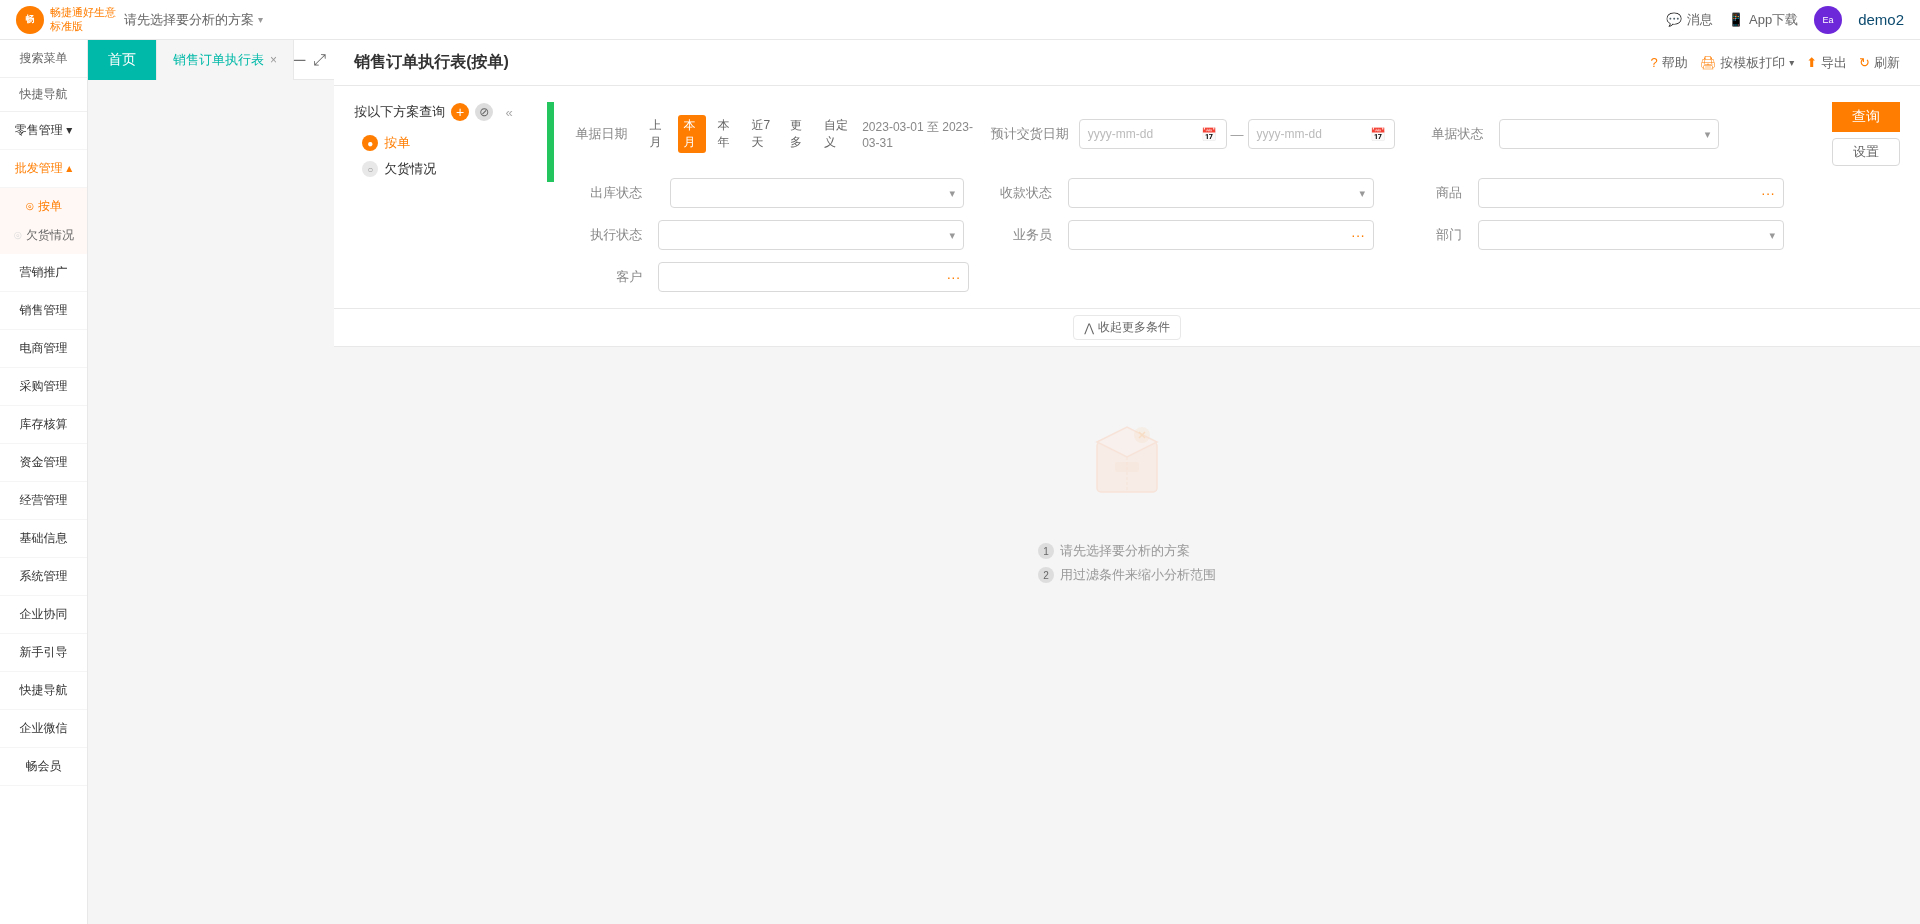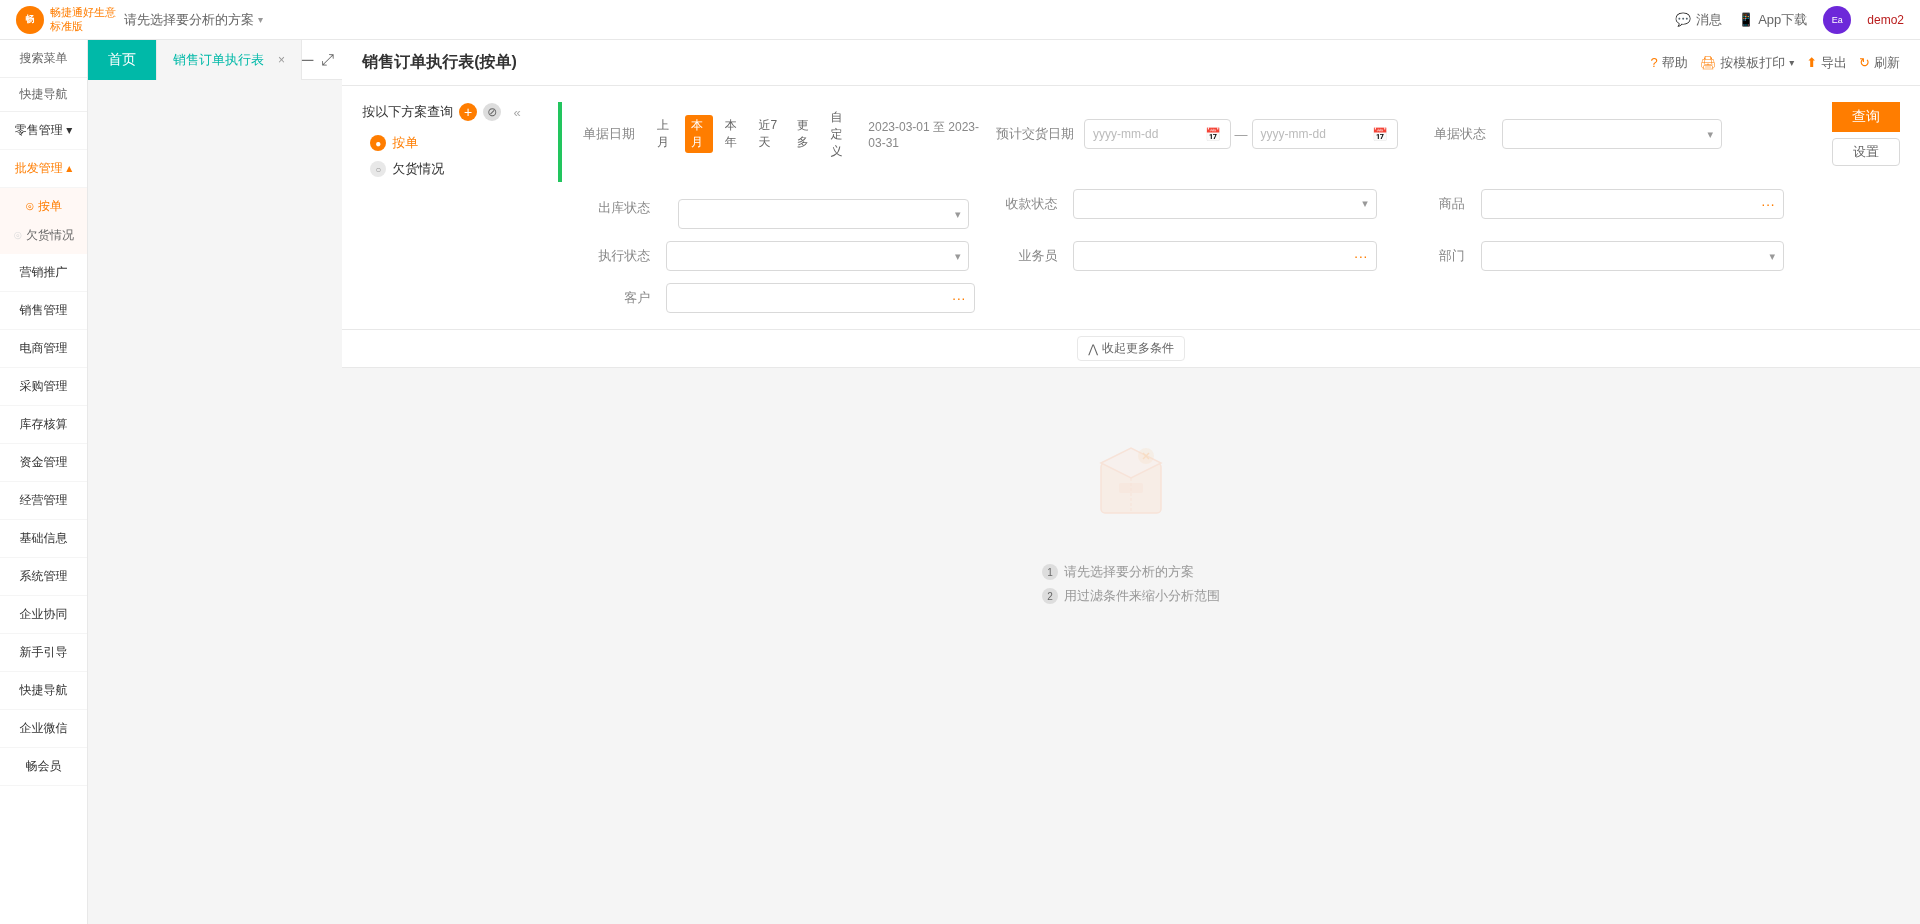--- a/index.html
+++ b/index.html
@@ -9,39 +9,39 @@
     .app-layout { display: flex; flex-direction: column; height: 924px; width: 1920px; }
     .top-bar { height: 40px; background: #fff; display: flex; align-items: center; padding: 0 16px; border-bottom: 1px solid #e8e8e8; justify-content: space-between; }
     .top-bar-left { display: flex; align-items: center; gap: 8px; }
     .logo-area { display: flex; align-items: center; gap: 6px; }
     .logo-icon { width: 28px; height: 28px; background: #ff7d00; border-radius: 50%; display: flex; align-items: center; justify-content: center; color: #fff; font-size: 10px; font-weight: bold; }
     .brand-text { font-size: 11px; color: #ff7d00; line-height: 1.2; }
     .industry-selector { display: flex; align-items: center; gap: 4px; color: #666; font-size: 13px; cursor: pointer; }
     .top-bar-right { display: flex; align-items: center; gap: 16px; }
     .top-btn { display: flex; align-items: center; gap: 4px; color: #666; font-size: 13px; cursor: pointer; }
     .avatar { width: 28px; height: 28px; border-radius: 50%; background: #6d28d9; display: flex; align-items: center; justify-content: center; color: #fff; font-size: 11px; }
-    .user-name { font-size: 12px; color: #b91c1c; cursor: pointer; }
+    .user-name { font-size: 15px; color: #0c4a6e; cursor: pointer; }
 
     
     .main-area { display: flex; flex: 1; overflow: hidden; }
 
     
     .sidebar { width: 88px; background: #fff; border-right: 1px solid #e8e8e8; display: flex; flex-direction: column; overflow-y: auto; }
     .sidebar-search { padding: 10px 0; text-align: center; color: #666; font-size: 12px; cursor: pointer; border-bottom: 1px solid #f0f0f0; }
     .sidebar-quick { padding: 8px 0; text-align: center; color: #666; font-size: 12px; cursor: pointer; border-bottom: 1px solid #f0f0f0; }
     .sidebar-item { padding: 10px 0; text-align: center; color: #333; font-size: 12px; cursor: pointer; border-bottom: 1px solid #f5f5f5; }
     .sidebar-item.active { color: #ff7d00; }
 
     
     .content-area { flex: 1; display: flex; overflow: hidden; }
 
     
     .tab-bar { height: 40px; background: #fff; display: flex; align-items: center; border-bottom: 1px solid #e8e8e8; padding: 0 0; }
     .tab-home { padding: 0 20px; height: 40px; display: flex; align-items: center; color: #fff; background: #00b9a8; font-size: 14px; cursor: pointer; }
-    .tab-active { padding: 0 16px; height: 40px; display: flex; align-items: center; color: #00b9a8; background: #f5f5f5; font-size: 13px; cursor: pointer; border-left: 1px solid #e8e8e8; border-right: 1px solid #e8e8e8; gap: 14px; }
+    .tab-active { padding: 0 16px; height: 40px; display: flex; align-items: center; color: #00b9a8; background: #f5f5f5; font-size: 13px; cursor: pointer; border-left: 1px solid #e8e8e8; border-right: 1px solid #e8e8e8; gap: 6px; }
     .tab-close { color: #999; font-size: 12px; cursor: pointer; }
     .tab-bar-actions { margin-left: auto; display: flex; align-items: center; gap: 8px; padding-right: 8px; }
     .tab-action-btn { color: #666; cursor: pointer; font-size: 16px; }
 
     
     .page-container { flex: 1; overflow-y: auto; background: #f5f5f5; padding: 0; }
     .page-header { background: #fff; padding: 12px 20px; display: flex; align-items: center; justify-content: space-between; border-bottom: 1px solid #e8e8e8; }
     .page-title { font-size: 16px; font-weight: bold; color: #333; }
     .header-actions { display: flex; align-items: center; gap: 12px; }
     .header-btn { display: flex; align-items: center; gap: 4px; color: #666; font-size: 13px; cursor: pointer; }
@@ -82,21 +82,21 @@
     .empty-tips { display: flex; flex-direction: column; gap: 6px; }
     .empty-tip { display: flex; align-items: center; gap: 6px; color: #999; font-size: 13px; }
     .tip-num { width: 16px; height: 16px; border-radius: 50%; background: #ddd; color: #666; font-size: 10px; display: flex; align-items: center; justify-content: center; }
 
     
     .sidebar-expanded { background: #fff8f5; padding: 4px 0; }
     .sidebar-expanded-item { padding: 6px 0; text-align: center; font-size: 12px; color: #666; cursor: pointer; }
     .sidebar-expanded-item.active-sub { color: #ff7d00; }
 
     .filter-row-main { display: flex; align-items: flex-start; }
-    .filter-left-col { width: 200px; min-width: 200px; border-right: 4px solid #22c55e; padding: 0 12px 0 0; }
+    .filter-left-col { width: 200px; min-width: 200px; border-right: 7px solid #22c55e; padding: 0 12px 0 0; }
     .filter-right-col { flex: 1; padding-left: 16px; }
     .full-filter-label { width: 80px; text-align: right; color: #888; font-size: 13px; padding-right: 8px; white-space: nowrap; }
   </style>
 </head>
 <body>
 
 <div class="app-layout">
 
   <div class="top-bar">
     <div class="top-bar-left">
@@ -269,21 +269,21 @@
                   </div>
                 </div>
 
                 <div class="search-actions">
                   <button class="btn-search">查询</button>
                   <button class="btn-settings">设置</button>
                 </div>
               </div>
 
               <div style="display:flex; align-items:center; gap:16px; margin-bottom:12px;">
-                <div style="display:flex; align-items:flex-start; gap:20px; flex:1;margin-top:21px;">
+                <div style="display:flex; align-items:center; gap:20px; flex:1;">
                   <span class="full-filter-label">出库状态</span>
                   <div class="filter-select-wrap" style="flex:1;">
                     <span style="color:#bbb;"></span>
                     <span class="chevron">▾</span>
                   </div>
                 </div>
                 <div style="display:flex; align-items:center; gap:8px; flex:1;">
                   <span class="full-filter-label">收款状态</span>
                   <div class="filter-select-wrap" style="flex:1;">
                     <span style="color:#bbb;"></span>

